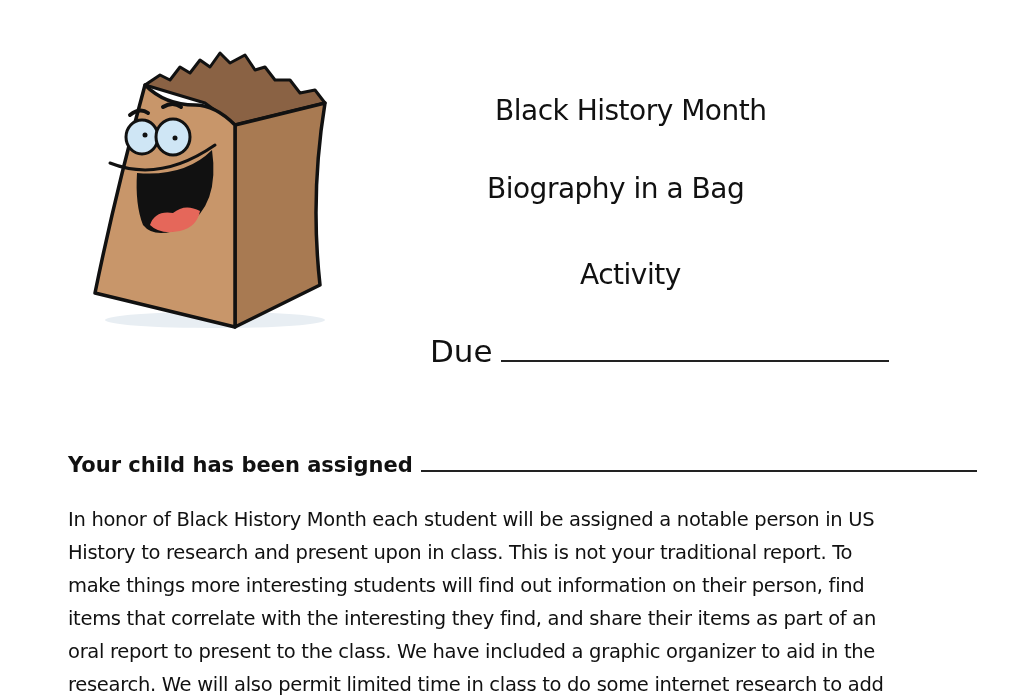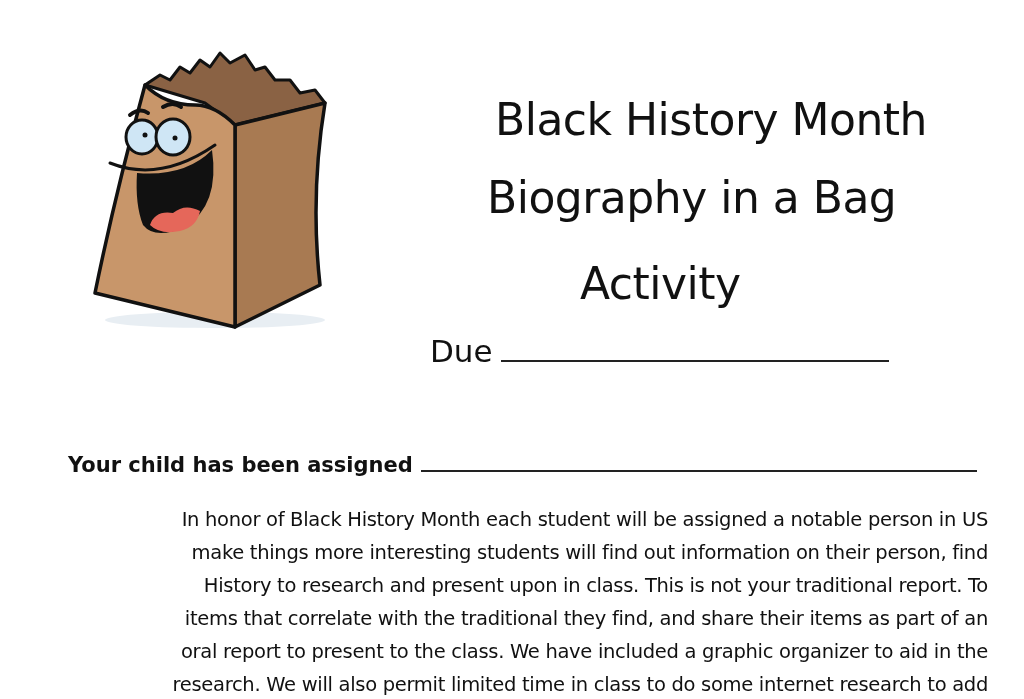--- a/index.html
+++ b/index.html
@@ -4,34 +4,34 @@
   <style>
     html, body { margin: 0; padding: 0; }
     body {
       width: 1024px; height: 699px; overflow: hidden;
       background: #ffffff; position: relative;
       font-family: "DejaVu Sans", sans-serif; color: #111;
     }
     .bag { position: absolute; left: 85px; top: 45px; width: 255px; height: 290px; }
     .title-line {
       position: absolute; font-family: "DejaVu Sans", sans-serif;
-      font-size: 44px; letter-spacing: -0.5px; white-space: nowrap; color: #111;
+      font-size: 28px; letter-spacing: -0.5px; white-space: nowrap; color: #111;
     }
     #t1 { left: 495px; top: 94px; }
     #t2 { left: 487px; top: 172px; }
     #t3 { left: 580px; top: 258px; }
     .due { position: absolute; left: 430px; top: 330px; font-size: 31px; white-space: nowrap; text-align: right; }
     .due-line { display: inline-block; width: 388px; border-bottom: 2px solid #222; margin-left: 8px; vertical-align: baseline; height: 30px; }
     .assigned { position: absolute; left: 68px; top: 448px; font-size: 21px; white-space: nowrap; font-weight: bold; }
     .assigned-line { display: inline-block; width: 556px; border-bottom: 2px solid #222; margin-left: 8px; height: 22px; }
     .para {
       position: absolute; left: 68px; top: 503px; width: 920px;
       font-size: 19.5px; line-height: 33px; letter-spacing: -0.3px;
     }
-    .para span { display: block; white-space: nowrap; text-align: right; }
+    .para span { display: block; white-space: nowrap; }
   </style>
 </head>
 <body>
 
 <div class="bag">
   <svg width="255" height="290" viewBox="0 0 255 290">
     <ellipse cx="130" cy="275" rx="110" ry="8" fill="#e8eef3"></ellipse>
 
     <path d="M60 40 L75 30 L85 35 L95 22 L105 28 L115 15 L125 22 L135 8 L145 18 L160 10 L170 25 L180 22 L190 35 L205 35 L215 48 L230 45 L240 58 L150 80 L120 58 Z" fill="#8a6244" stroke="#111" stroke-width="3" stroke-linejoin="round"></path>
 
@@ -60,18 +60,18 @@
 <div class="due">
   <span>Due</span><span class="due-line"></span>
 </div>
 
 <div class="assigned">
   <span>Your child has been assigned</span><span class="assigned-line"></span>
 </div>
 
 <div class="para">
   <span>In honor of Black History Month each student will be assigned a notable person in US</span>
+  <span>History to research and present upon in class.  This is not your traditional report.  To</span>
   <span>make things more interesting students will find out information on their person, find</span>
-  <span>History to research and present upon in class.  This is not your traditional report.  To</span>
-  <span>items that correlate with the traditional they find, and share their items as part of an</span>
+  <span>items that correlate with the interesting they find, and share their items as part of an</span>
   <span>oral report to present to the class.  We have included a graphic organizer to aid in the</span>
   <span>research.  We will also permit limited time in class to do some internet research to add</span>
 </div>
 
 </body></html>

